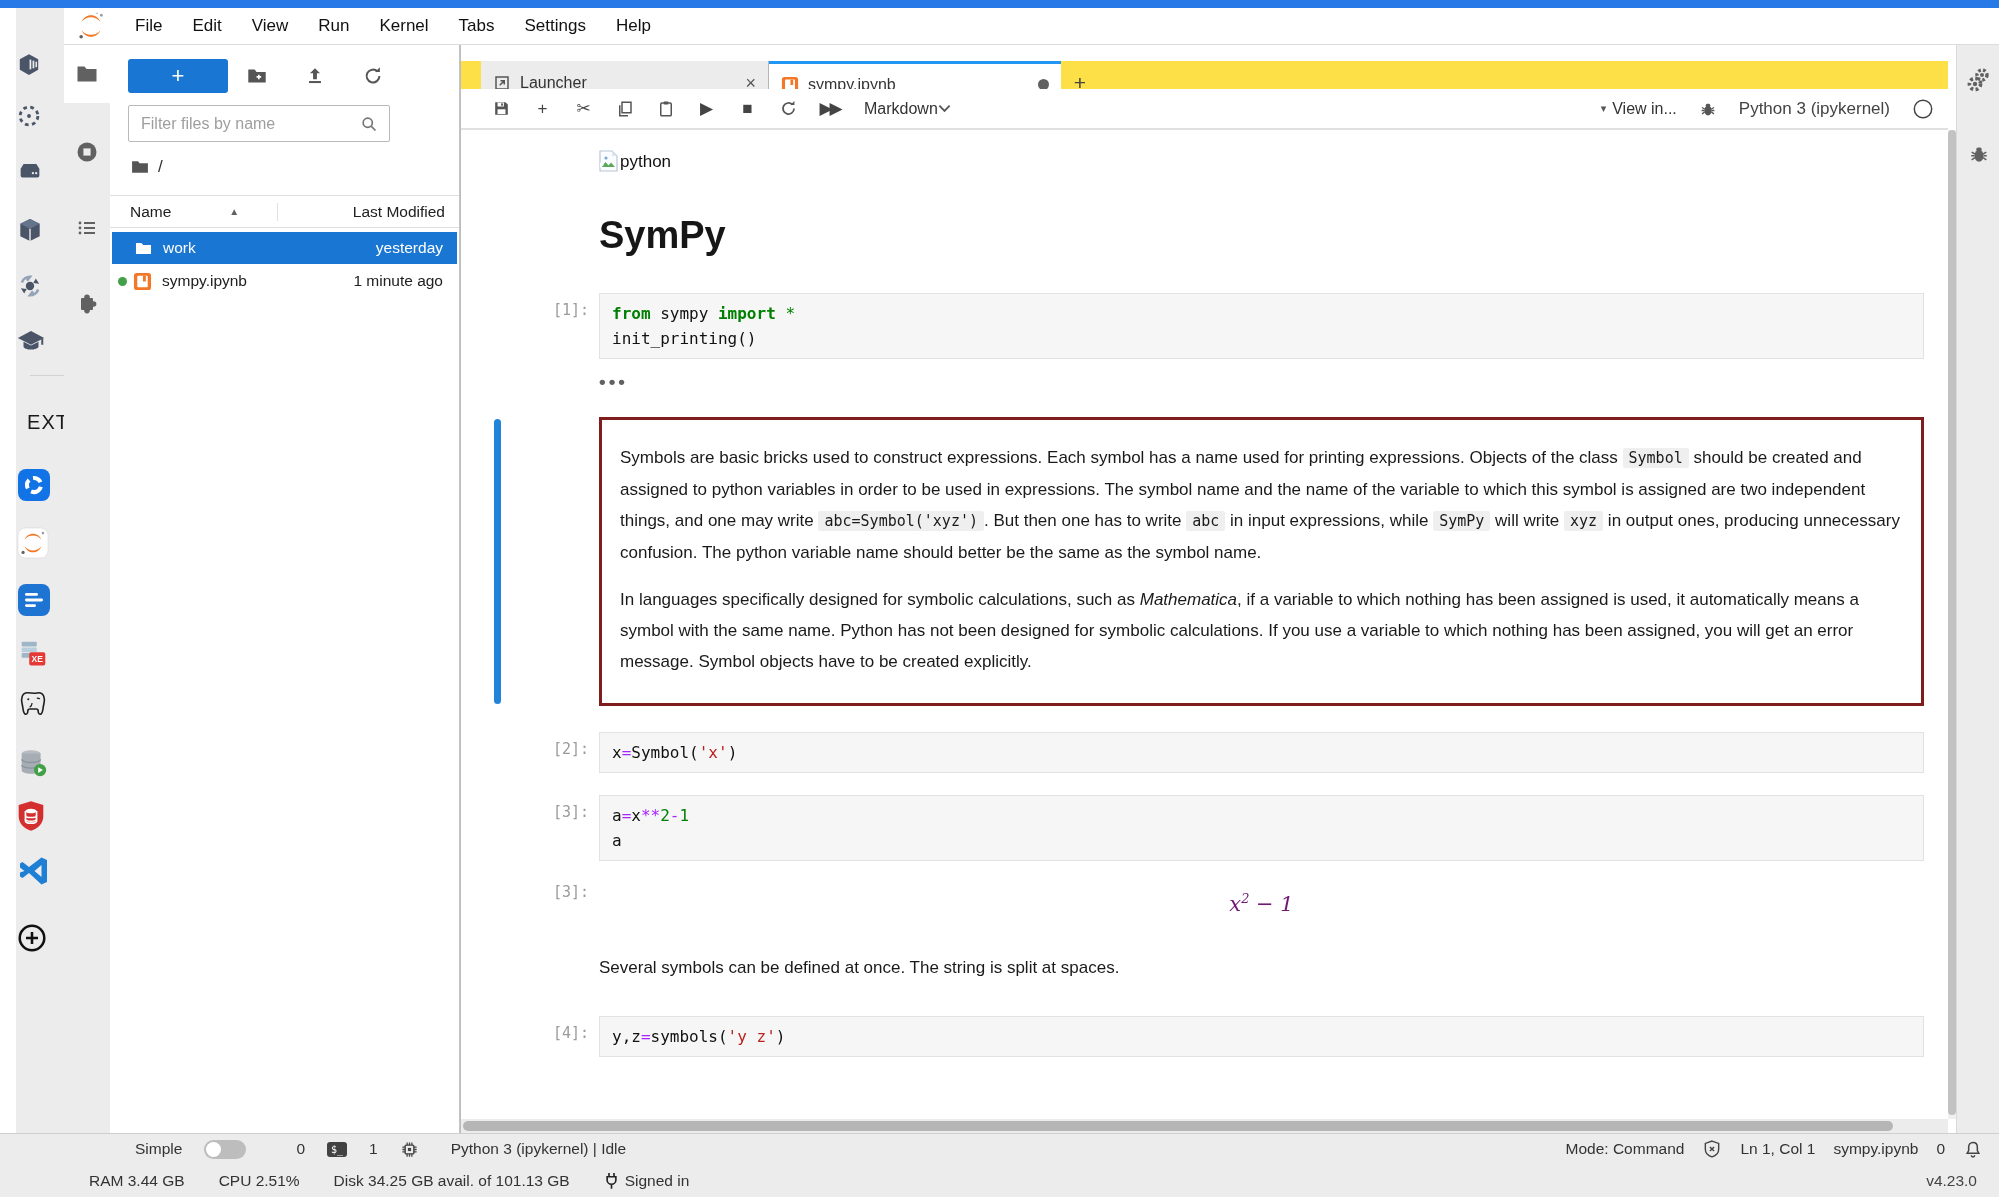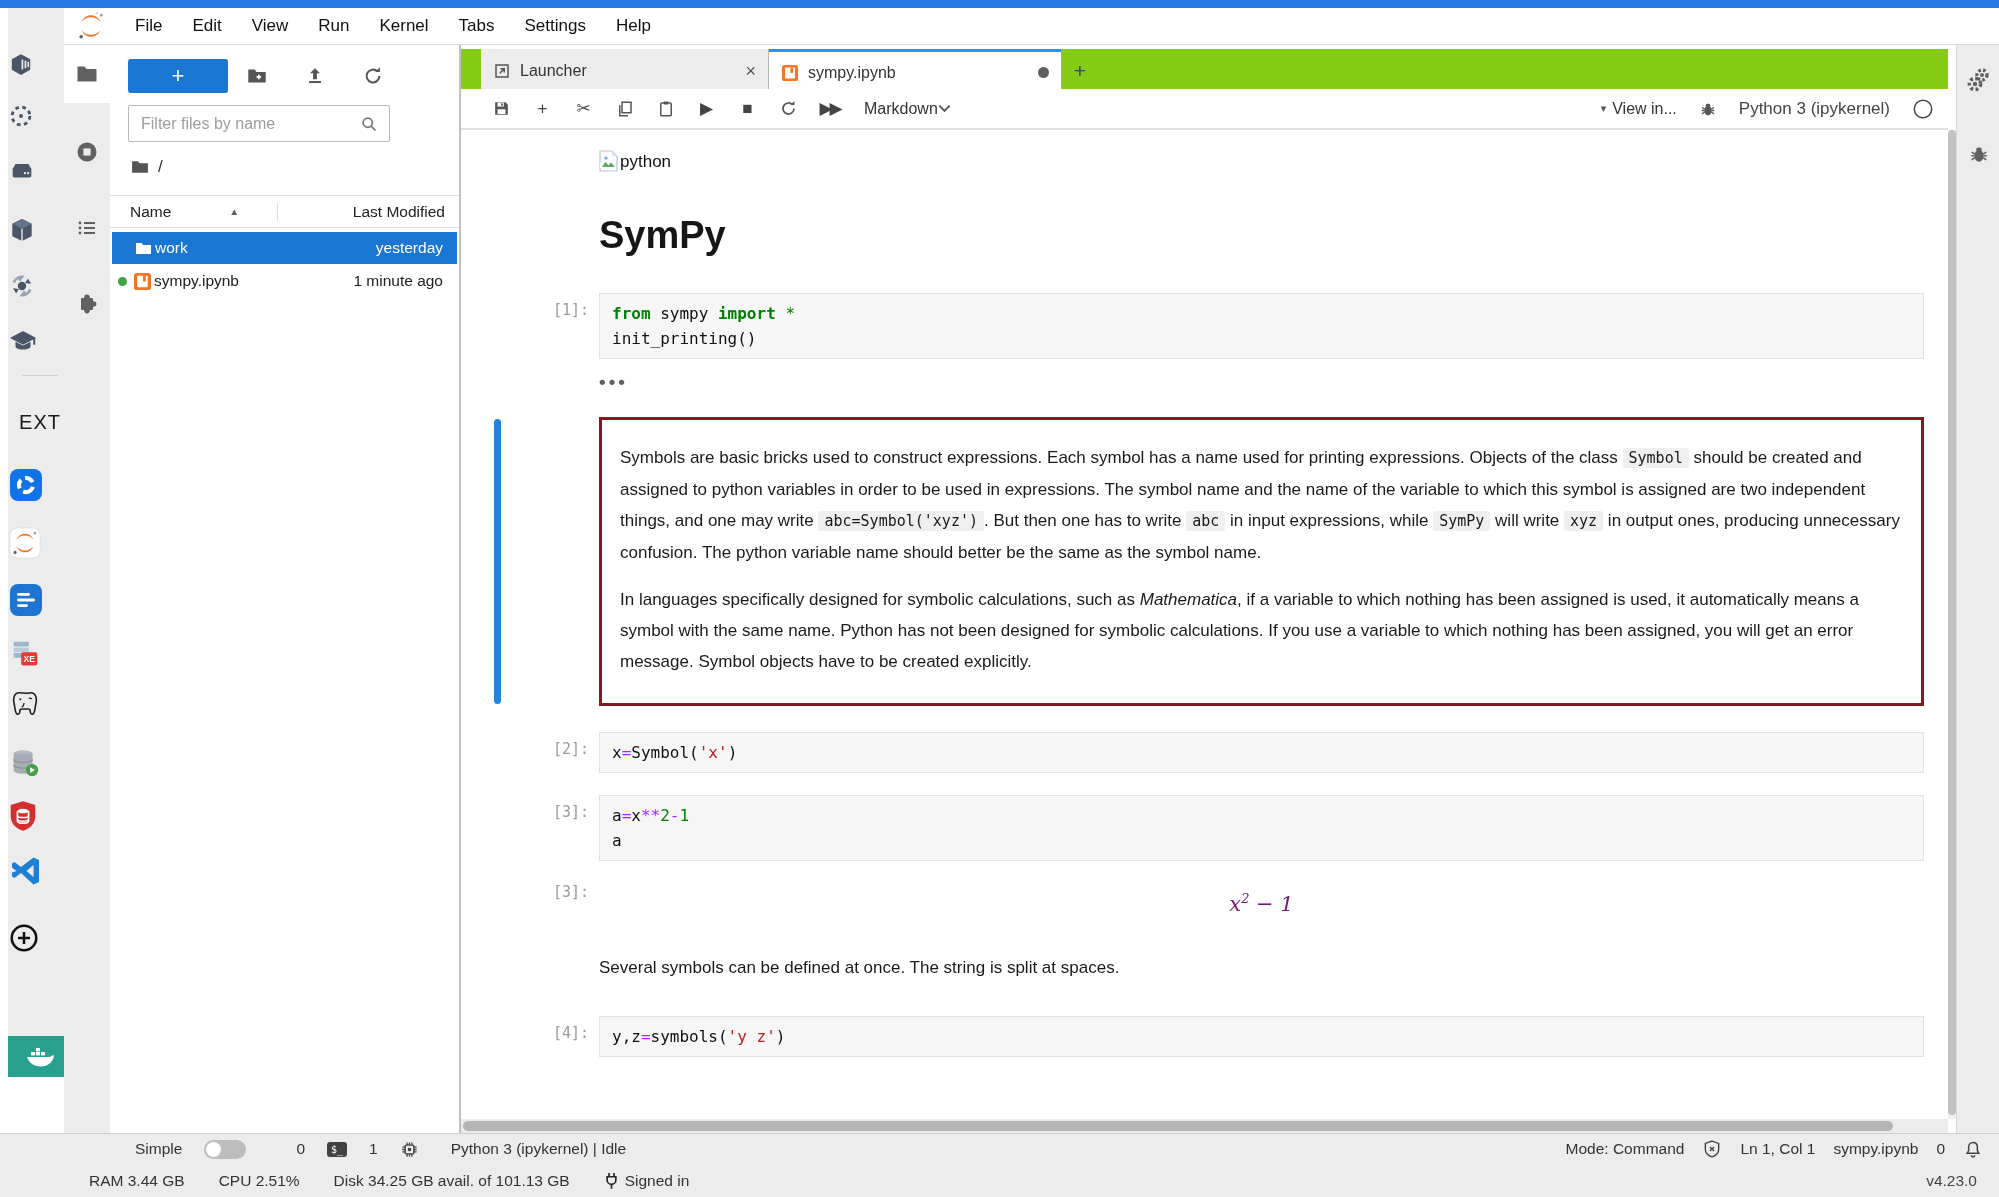--- a/index.html
+++ b/index.html
@@ -3,21 +3,21 @@
 <meta charset="utf-8">
 <style>
   * { margin:0; padding:0; box-sizing:border-box; }
   body { font-family:"Liberation Sans", sans-serif; background:#fff; }
   .screen { position:relative; width:1999px; height:1197px; background:#fff; overflow:hidden; }
 
   
   .topstrip { position:absolute; left:0; top:0; width:100%; height:8px; background:#2779e8; }
 
   
-  .dock { position:absolute; left:8px; top:8px; width:64px; height:1069px; background:#ececec; }
+  .dock { position:absolute; left:16px; top:8px; width:64px; height:1189px; background:#ececec; }
   .dock-item { position:absolute; left:0; width:64px; height:40px; display:flex; align-items:center; }
   .dock-divider { position:absolute; left:14px; width:36px; border-top:1px solid #d2d2d2; }
   .dock-ext { position:absolute; left:0; width:64px; text-align:center; font-size:20px; letter-spacing:1px; color:#1a1a1a; }
   .docker-box { position:absolute; left:0; bottom:0; width:64px; height:41px; background:#27a08d; display:flex; align-items:center; justify-content:center; }
 
   
   .menubar { position:absolute; left:64px; top:8px; right:0; height:37px; background:#fff; border-bottom:1px solid #dcdcdc; display:flex; align-items:center; }
   .menubar .logo { margin-left:12px; margin-right:14px; width:30px; height:30px; }
   .menu-item { font-size:17px; color:#111; padding:0 15px; cursor:default; }
 
@@ -34,27 +34,27 @@
   .fb-filter { position:absolute; left:18px; top:60px; width:262px; height:37px; border:1px solid #b9b9b9; border-radius:2px; background:#fff; display:flex; align-items:center; }
   .fb-filter input { border:0; outline:none; flex:1; padding-left:12px; font-size:16px; color:#444; font-family:"Liberation Sans",sans-serif; background:transparent; }
   .fb-filter input::placeholder { color:#9e9e9e; }
   .fb-crumb { position:absolute; left:20px; top:112px; display:flex; align-items:center; gap:8px; font-size:17px; color:#333; }
   .fb-head { position:absolute; left:0; top:150px; width:100%; height:33px; border-top:1px solid #e0e0e0; border-bottom:1px solid #e0e0e0; display:flex; align-items:center; font-size:15.5px; color:#212121; }
   .fb-head .name { padding-left:20px; }
   .fb-head .sort { margin-left:58px; font-size:10px; color:#616161; }
   .fb-head .mod { margin-left:auto; padding-right:14px; border-left:1px solid #e0e0e0; padding-left:12px; width:182px; text-align:right; }
   .fb-row { position:absolute; left:2px; right:2px; height:32px; display:flex; align-items:center; font-size:15.5px; color:#212121; }
   .fb-row.selected { background:#1976d2; color:#fff; }
-  .fb-row .rname { margin-left:2px; }
+  .fb-row .rname { margin-left:10px; }
   .fb-row .rmod { margin-left:auto; padding-right:14px; }
   .greendot { width:9px; height:9px; border-radius:50%; background:#43a047; margin-left:6px; margin-right:6px; }
 
   
   .main { position:absolute; left:460px; top:45px; width:1488px; bottom:64px; border-left:1px solid #bdbdbd; background:#fff; }
-  .tabbar { position:absolute; left:0; top:4px; right:0; height:44px; background:#84cc16; display:flex; }
+  .tabbar { position:absolute; left:0; top:16px; right:0; height:44px; background:#fde047; display:flex; }
   .tab { display:flex; align-items:center; padding:0 12px; font-size:16px; color:#333; }
   .tab.inactive { margin-left:20px; width:288px; background:#ececec; border-right:1px solid #b5b5b5; }
   .tab.active { width:292px; background:#fff; border-top:3px solid #2196f3; }
   .tab .tlabel { margin-left:9px; flex:1; }
   .tab .close { font-size:18px; color:#555; }
   .dirtydot { width:11px; height:11px; border-radius:50%; background:#616161; }
   .tab-add { width:38px; display:flex; align-items:center; justify-content:center; font-size:21px; color:#444; }
 
   .nbtoolbar { position:absolute; left:0; top:44px; right:0; height:41px; background:#fff; border-bottom:2px solid #e0e0e0; display:flex; align-items:center; padding-left:20px; }
   .tbtn { width:41px; text-align:center; color:#555; font-size:17px; display:flex; justify-content:center; }

